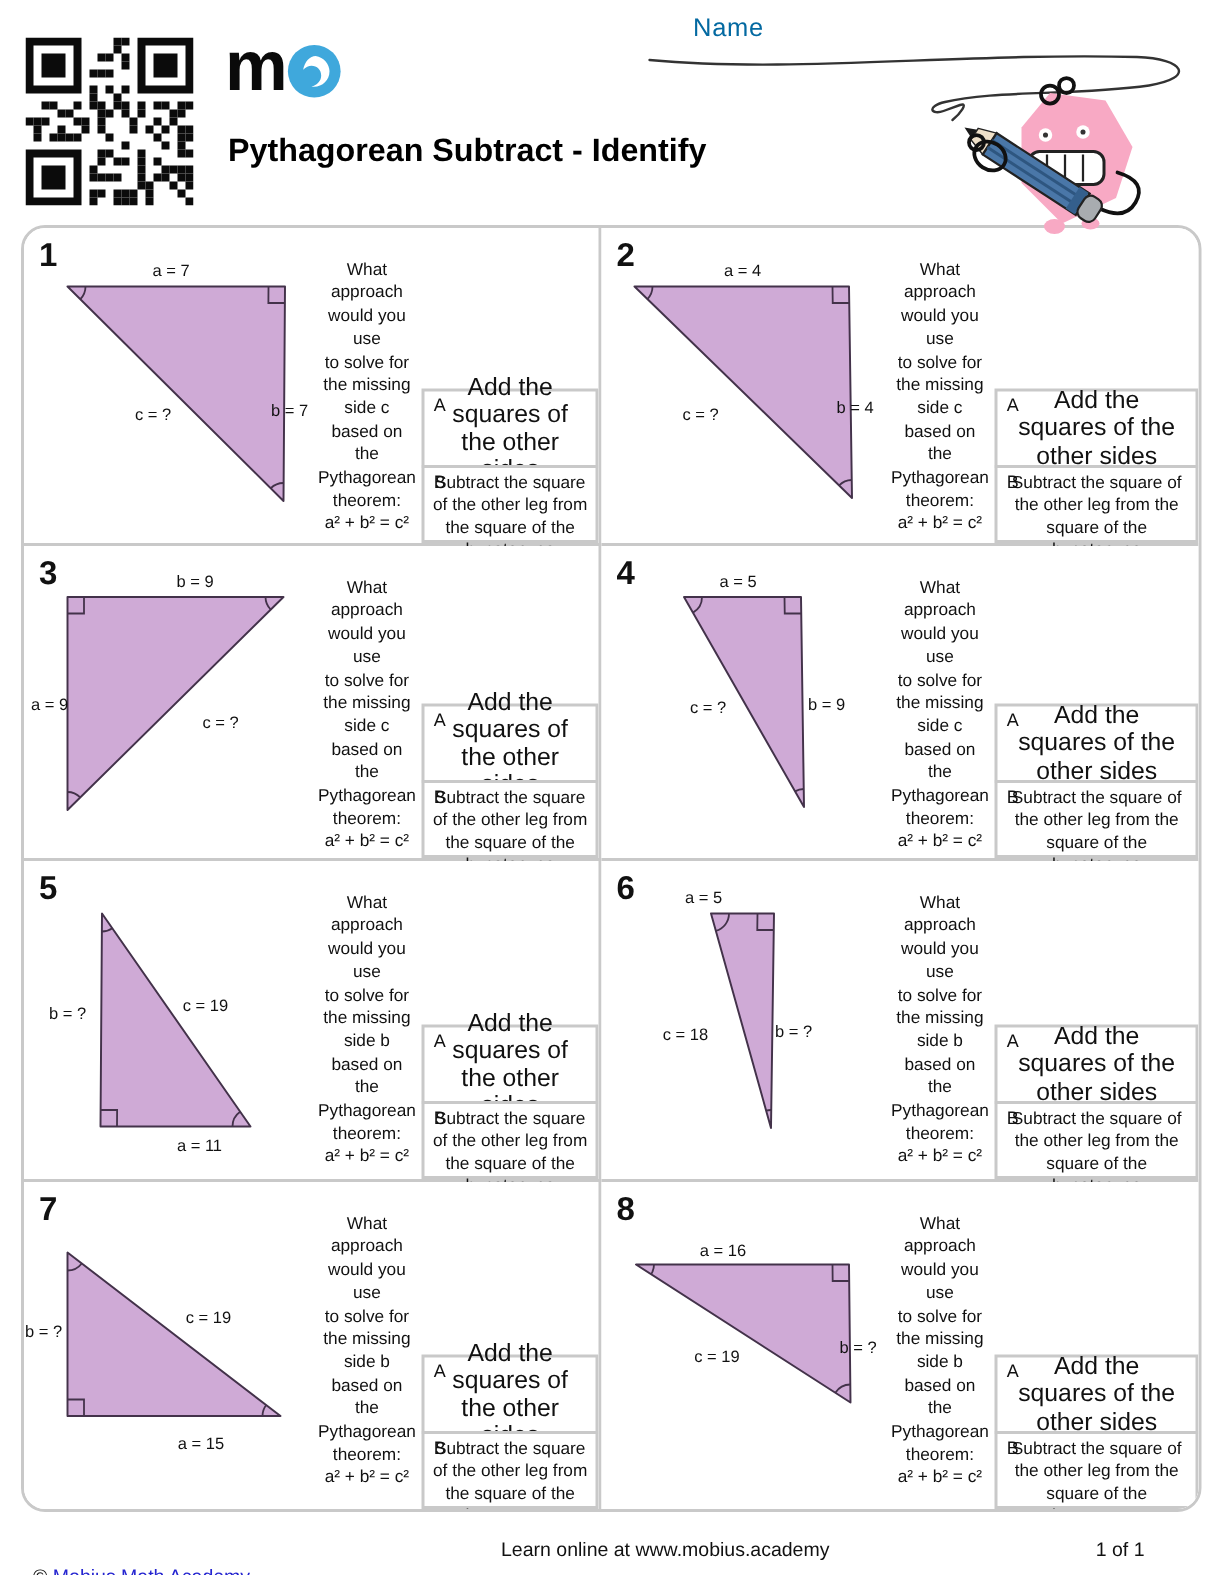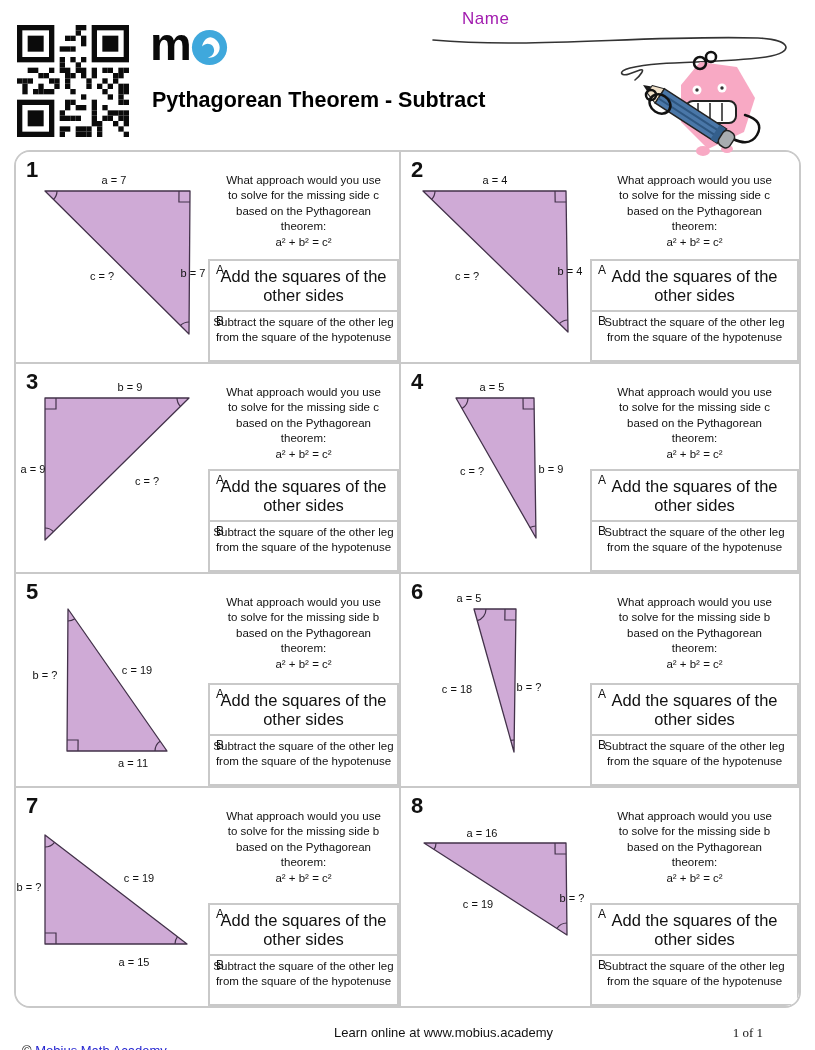--- a/index.html
+++ b/index.html
@@ -7,56 +7,56 @@
        font-family:"Liberation Sans",sans-serif;color:#111;}
 
   
   header{position:absolute;left:0;top:0;width:815px;height:150px;}
   .qr{position:absolute;left:17px;top:25px;width:112px;height:112px;}
   .logo{position:absolute;left:150px;top:16px;display:flex;align-items:center;
         font-size:47px;font-weight:bold;letter-spacing:-2px;color:#0a0a0a;}
   .logo-mark{width:37px;height:37px;margin:8px 0 0 1px;}
   .title{position:absolute;left:152px;top:86px;margin:0;font-size:21.5px;
          font-weight:bold;line-height:1.32;color:#000;}
-  .name-label{position:absolute;left:462px;top:9px;font-size:17px;color:#a21caf;
+  .name-label{position:absolute;left:462px;top:9px;font-size:17px;color:#0369a1;
               letter-spacing:.5px;}
   .header-art{position:absolute;left:0;top:0;width:815px;height:168px;
               pointer-events:none;z-index:3;overflow:visible;}
   .name-field{position:absolute;left:432px;top:18px;width:356px;height:24px;}
 
   
   #grid{position:absolute;left:14px;top:150px;width:787px;height:858px;
         border:2px solid #c9c9c9;border-radius:16px;box-sizing:border-box;
         display:grid;grid-template-columns:385px 398px;
         grid-template-rows:212px 210px 214px 218px;overflow:hidden;background:#fff;}
   .cell{position:relative;box-sizing:border-box;background:#fff;}
   .cell.c1{border-right:2px solid #c9c9c9;}
   .cell.rb{border-bottom:2px solid #c9c9c9;}
   .num{position:absolute;top:5px;left:10px;font-size:22px;font-weight:bold;}
   svg.tri{position:absolute;left:0;top:0;overflow:visible;}
   .tlabel{font-size:11px;fill:#111;font-family:"Liberation Sans",sans-serif;}
   .panel{position:absolute;top:0;right:0;bottom:0;width:191px;
-         display:flex;flex-direction:column;}
+         display:flex;flex-direction:row;}
   .cell.c2 .panel{width:209px;}
   .question{margin-top:21px;text-align:center;font-size:11.5px;line-height:1.34;
             padding:0 4px;}
   .opts{margin-top:auto;}
   .opt{position:relative;border:2px solid #c9c9c9;box-sizing:border-box;background:#fff;}
   .opt-a{height:53px;display:flex;align-items:center;justify-content:center;
          text-align:center;font-size:16.5px;line-height:1.12;padding:0 8px;}
   .opt-b{height:52px;margin-top:-2px;text-align:center;font-size:11.5px;
          line-height:1.3;padding:3px 2px 0;}
   .letter{position:absolute;top:3px;left:6px;font-size:12px;line-height:1;}
 
   
   footer{position:absolute;left:0;top:1022px;width:815px;height:24px;font-size:13px;}
   .foot-left{position:absolute;left:22px;top:21px;}
   .foot-left a{text-decoration:underline;}
   .foot-center{position:absolute;left:0;width:815px;text-align:center;top:3px;padding-left:36px;}
-  .foot-right{position:absolute;right:52px;top:3px;font-family:Liberation Serif, serif;}
+  .foot-right{position:absolute;right:52px;top:3px;}
 </style>
 </head>
 <body>
 
 <header>
   <svg class="qr" id="qr" viewBox="0 0 112 112">
       <rect x="58.666666666666664" y="0" width="5.333333333333333" height="5.333333333333333" fill="#0b0b0b"></rect>
       <rect x="64" y="0" width="5.333333333333333" height="5.333333333333333" fill="#0b0b0b"></rect>
       <rect x="58.666666666666664" y="5.333333333333333" width="5.333333333333333" height="5.333333333333333" fill="#0b0b0b"></rect>
       <rect x="48" y="10.666666666666666" width="5.333333333333333" height="5.333333333333333" fill="#0b0b0b"></rect>
@@ -176,21 +176,21 @@
 
   <div class="logo">
     <span>m</span>
     <svg class="logo-mark" viewBox="0 0 40 40">
       <circle cx="20" cy="20" r="19" fill="#3fa8dc"></circle>
       <path d="M21 9 c6 1 10 6 10 11 c0 7 -6 12 -13 11 c4 -1 7 -4 7 -8 c0 -4 -3 -7 -7 -7 c-2 0 -4 1 -6 3 c1 -6 5 -10 9 -10 z" fill="#ffffff"></path>
     </svg>
   </div>
 
   <h1 class="title">
-    <span>Pythagorean Theorem - Subtract</span><br>
+    <span>Pythagorean Subtract - Identify</span><br>
   </h1>
 
   <div class="name-label">Name</div>
   <div class="name-field"></div>
 
   <svg class="header-art" viewBox="0 0 815 168">
     <path d="M 433 40 C 530 49 640 35 758 38 C 790 39 797 52 766 57 C 716 64 662 60 630 68 C 617 71 621 77 629 74 L 640 70 C 646 68 640 76 635 80" fill="none" stroke="#333" stroke-width="1.6" stroke-linecap="round"></path>
     <g>
       <polygon points="700,62 737,67 755,98 744,132 708,149 681,122 681,85" fill="#f8a9c4"></polygon>
       <ellipse cx="703" cy="151" rx="7" ry="5" fill="#f8a9c4"></ellipse>

